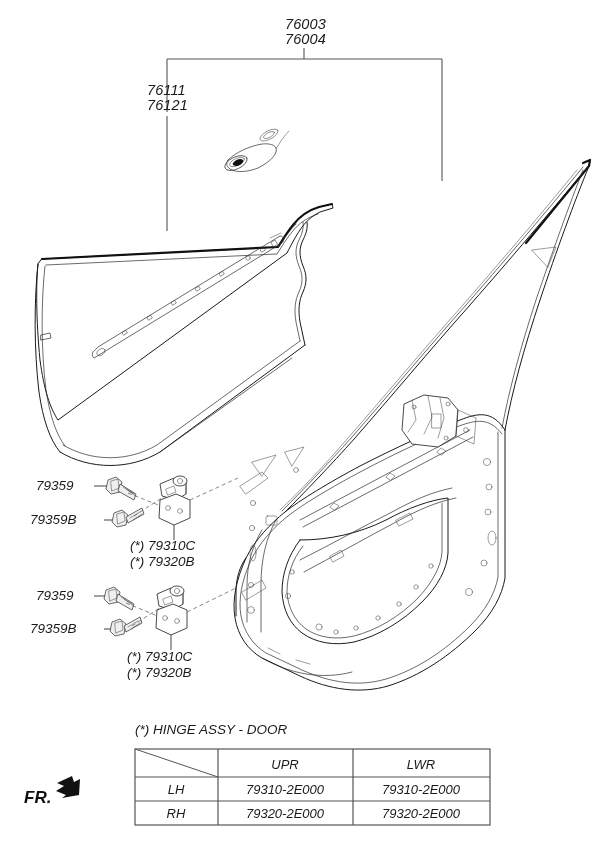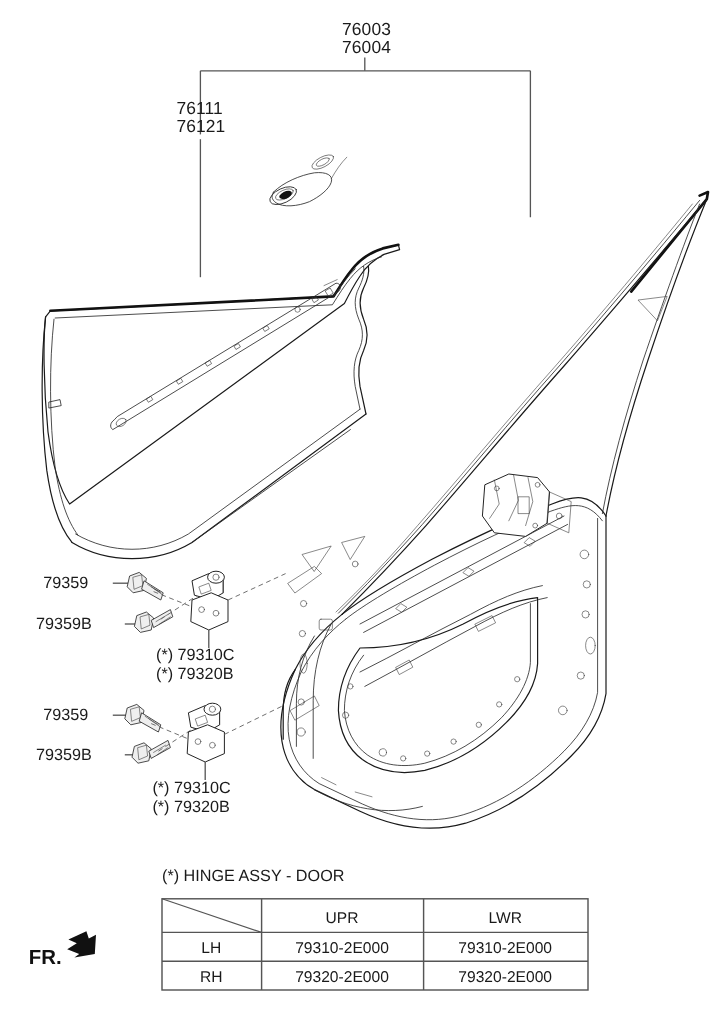--- a/index.html
+++ b/index.html
@@ -12,20 +12,21 @@
     height: 848px;
     position: relative;
     font-family: "Liberation Sans", sans-serif;
     overflow: hidden;
   }
   #diagram-root {
     position: absolute;
     left: 0; top: 0;
     width: 604px;
     height: 848px;
+    font-style: italic;
   }
   svg.sheet {
     display: block;
     width: 604px;
     height: 848px;
   }
   .partnum {
     font-family: "Liberation Sans", sans-serif;
     font-size: 14.5px;
     fill: #1a1a1a;

